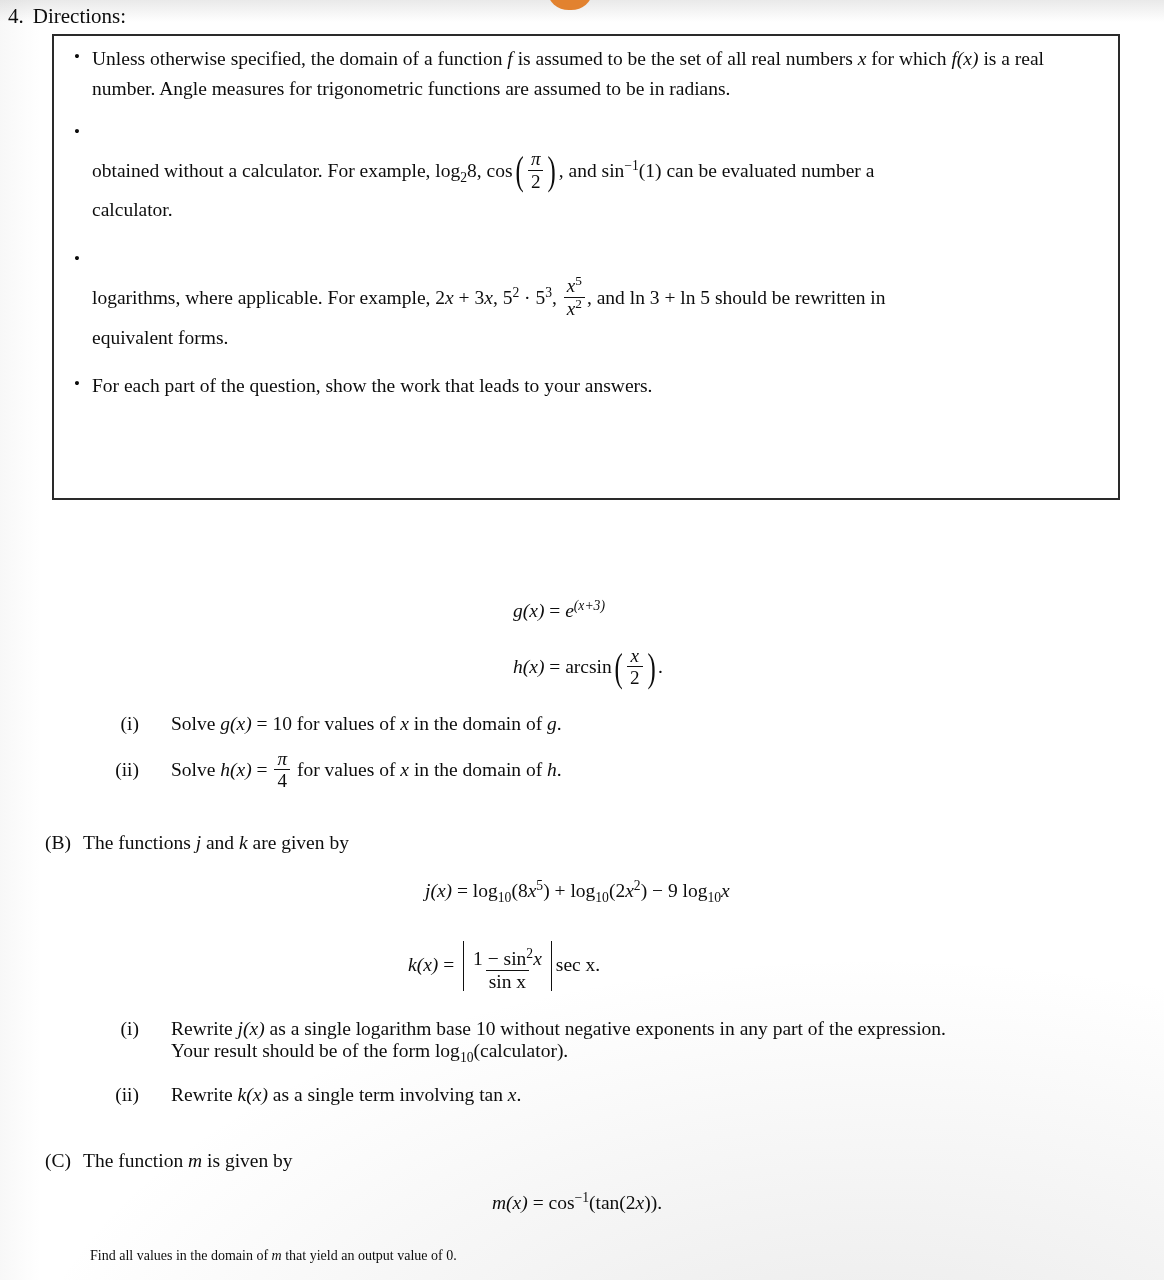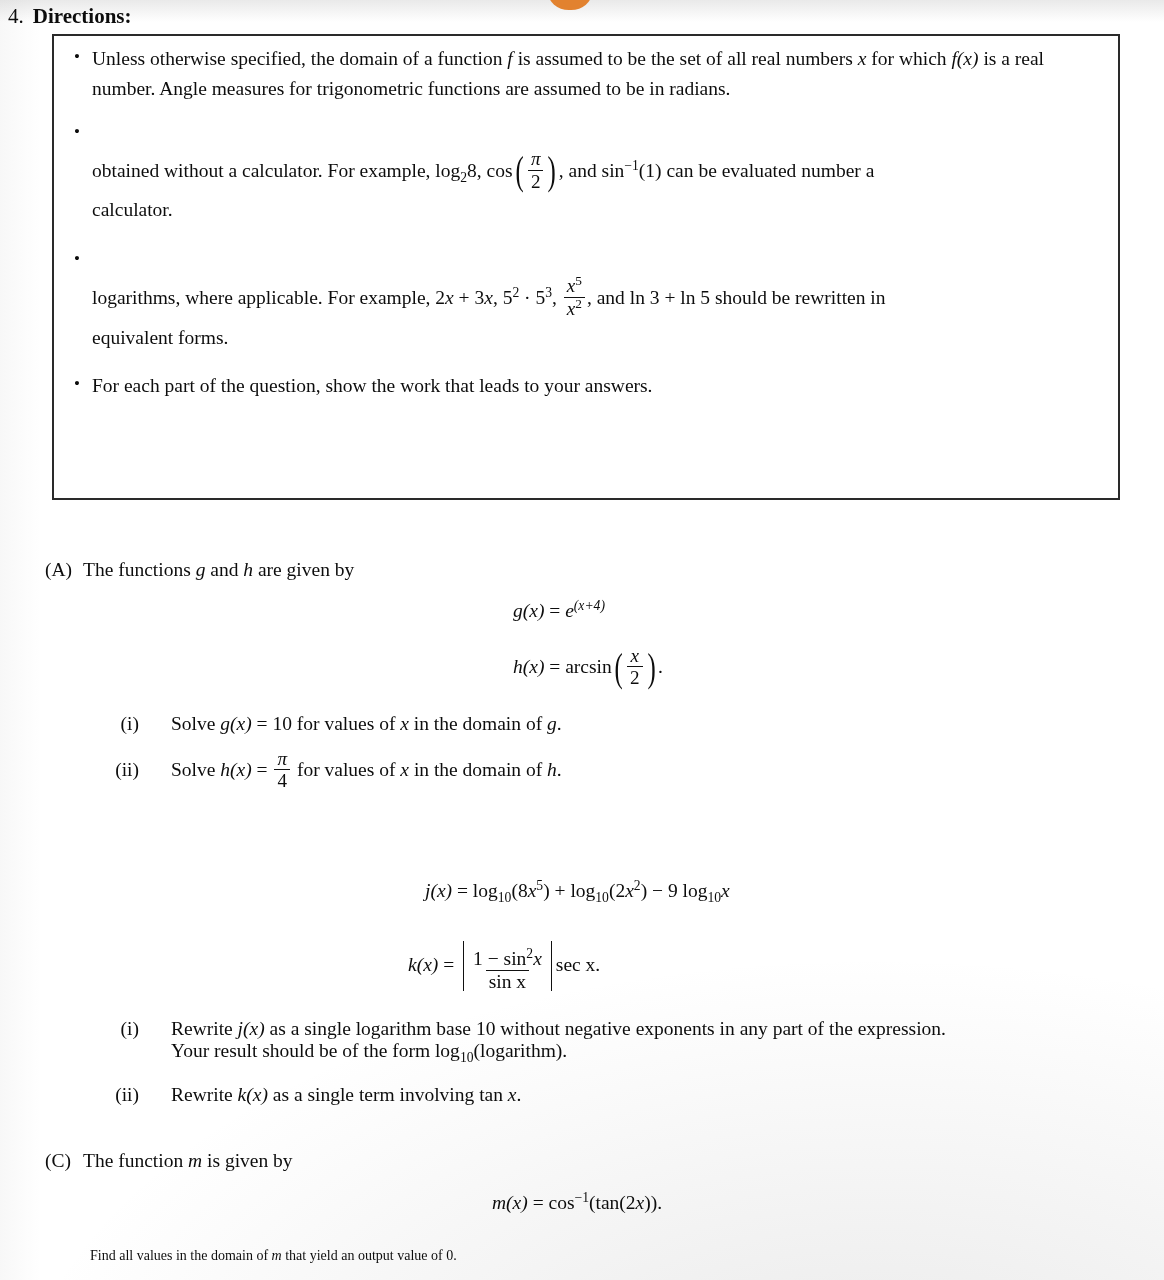--- a/index.html
+++ b/index.html
@@ -43,21 +43,21 @@
   
   .q-header {
     position: absolute;
     left: 8px;
     top: 6px;
     font-size: 21px;
     line-height: 1;
     white-space: nowrap;
   }
   .q-num { font-weight: 400; }
-  .q-word { font-weight: bold; margin-left: 9px; }
+  .q-word { font-weight: normal; margin-left: 9px; }
 
   
   .directions-box {
     position: absolute;
     left: 52px;
     top: 34px;
     width: 1068px;
     height: 466px;
     border: 2.2px solid #2a2a2a;
     box-sizing: border-box;
@@ -206,26 +206,23 @@
       </div>
 
       <div class="dir-item i4">
         <span class="bul">•</span>
         <span>For each part of the question, show the work that leads to your answers.</span>
       </div>
 
     </div>
   </div>
 
-  <div class="part part-lead" style="left:45px; top:555px;">
-    <span class="part-label">(A)</span><span>The functions </span><span class="mi">g</span><span> and </span><span class="mi">h</span><span> are given by</span>
-  </div>
 
   <div class="eqline" style="left:513px; top:600px;">
-    <span class="mi">g</span><span class="mi">(x)</span><span>&nbsp;</span><span>=</span><span>&nbsp;</span><span class="mi">e</span><span class="sup mi">(x+4)</span>
+    <span class="mi">g</span><span class="mi">(x)</span><span>&nbsp;</span><span>=</span><span>&nbsp;</span><span class="mi">e</span><span class="sup mi">(x+3)</span>
   </div>
 
   <div class="eqline" style="left:513px; top:648px;">
     <span class="mi">h</span><span class="mi">(x)</span><span>&nbsp;</span><span>=</span><span>&nbsp;</span><span>arcsin</span><span class="paren">(</span><span class="frac">
         <span class="num mi">x</span>
         <span class="den">2</span>
       </span><span class="paren">)</span><span>.</span>
   </div>
 
   <div class="sub-items" style="left:95px; top:713px; width:700px;">
@@ -235,36 +232,39 @@
     </div>
     <div class="sub-item">
       <span class="sub-roman">(ii)</span>
       <span class="sub-text"><span>Solve </span><span class="mi">h</span><span class="mi">(x)</span><span> = </span><span class="frac">
             <span class="num mi">π</span>
             <span class="den">4</span>
           </span><span> for values of </span><span class="mi">x</span><span> in the domain of </span><span class="mi">h</span><span>.</span></span>
     </div>
   </div>
 
+  <div class="part part-lead" style="left:45px; top:828px;">
+    <span class="part-label">(B)</span><span>The functions </span><span class="mi">j</span><span> and </span><span class="mi">k</span><span> are given by</span>
+  </div>
 
   <div class="eqline" style="left:398px; top:880px;margin-left:27px;">
     <span class="mi">j</span><span class="mi">(x)</span><span>&nbsp;</span><span>=</span><span>&nbsp;</span><span>log</span><span class="sub">10</span><span>(8</span><span class="mi">x</span><span class="sup">5</span><span>)</span><span> + </span><span>log</span><span class="sub">10</span><span>(2</span><span class="mi">x</span><span class="sup">2</span><span>)</span><span> − 9 </span><span>log</span><span class="sub">10</span><span class="mi">x</span>
   </div>
 
   <div class="eqline" style="left:408px; top:940px;">
     <span class="mi">k</span><span class="mi">(x)</span><span>&nbsp;</span><span>=</span><span>&nbsp;</span><span class="vbar"></span><span class="frac" style="font-size:1em;margin-top:11px;">
         <span class="num"><span>1 − sin</span><span class="sup">2</span><span class="mi">x</span></span>
         <span class="den"><span>sin x</span></span>
       </span><span class="vbar"></span><span>sec x.</span>
   </div>
 
   <div class="sub-items" style="left:95px; top:1018px; width:1030px;">
     <div class="sub-item" style="margin-bottom:22px;">
       <span class="sub-roman">(i)</span>
-      <span class="sub-text"><span>Rewrite </span><span class="mi">j</span><span class="mi">(x)</span><span> as a single logarithm base 10 without negative exponents in any part of the expression.</span><br><span>Your result should be of the form log</span><span class="sub">10</span><span>(logarithm).</span></span>
+      <span class="sub-text"><span>Rewrite </span><span class="mi">j</span><span class="mi">(x)</span><span> as a single logarithm base 10 without negative exponents in any part of the expression.</span><br><span>Your result should be of the form log</span><span class="sub">10</span><span>(calculator).</span></span>
     </div>
     <div class="sub-item">
       <span class="sub-roman">(ii)</span>
       <span class="sub-text"><span>Rewrite </span><span class="mi">k</span><span class="mi">(x)</span><span> as a single term involving tan </span><span class="mi">x</span><span>.</span></span>
     </div>
   </div>
 
   <div class="part part-lead" style="left:45px; top:1146px;">
     <span class="part-label">(C)</span><span>The function </span><span class="mi">m</span><span> is given by</span>
   </div>

